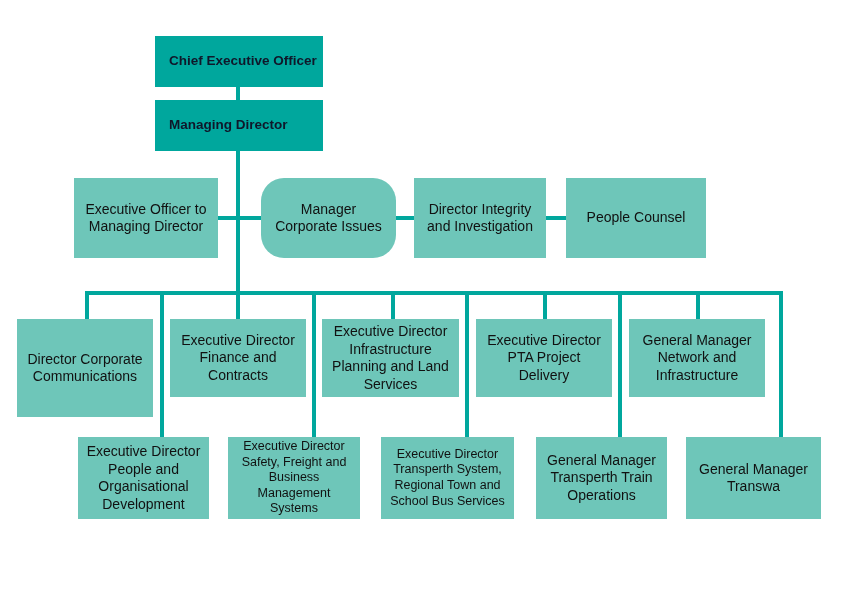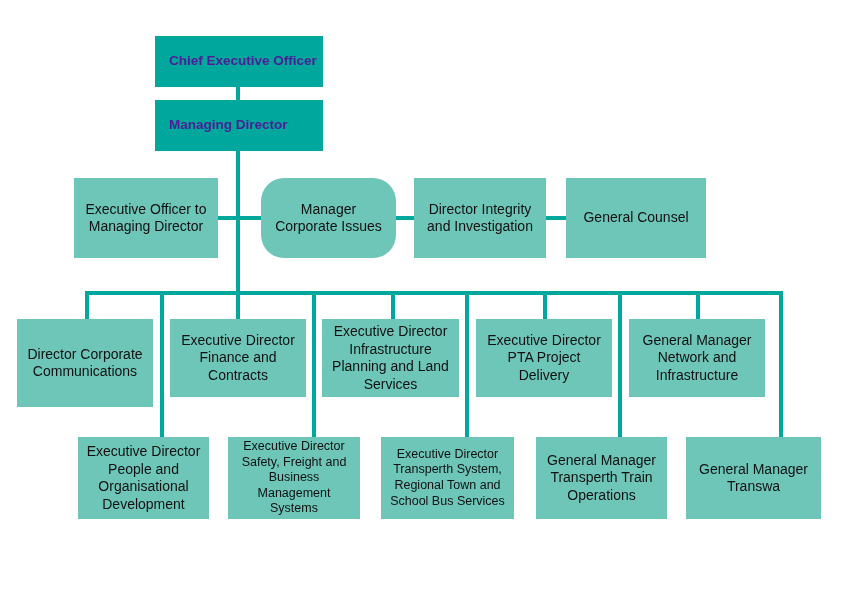--- a/index.html
+++ b/index.html
@@ -28,21 +28,21 @@
     display: flex;
     align-items: center;
     justify-content: center;
     text-align: center;
     line-height: 1.25;
     color: #1a1a1a;
     padding: 2px 5px;
   }
   .node-exec {
     background: #00A79D;
-    color: #4c1d95;
+    color: #0f172a;
     font-weight: bold;
     font-size: 13.5px;
     justify-content: flex-start;
     text-align: left;
     padding-left: 14px;
   }
   .node-sub {
     background: #6EC6B9;
     color: #111111;
     font-weight: normal;
@@ -104,24 +104,24 @@
     <span class="node-label">Manager
 Corporate Issues</span>
   </div>
 
   <div class="node node-sub" style="left:414px; top:178px; width:132px; height:80px;">
     <span class="node-label">Director Integrity
 and Investigation</span>
   </div>
 
   <div class="node node-sub" style="left:566px; top:178px; width:140px; height:80px;">
-    <span class="node-label">General Counsel</span>
+    <span class="node-label">People Counsel</span>
   </div>
 
-  <div class="node node-sub" style="left:17px; top:319px; width:136px; height:88px;">
+  <div class="node node-sub" style="left:17px; top:319px; width:136px; height:98px;">
     <span class="node-label">Director Corporate
 Communications</span>
   </div>
 
   <div class="node node-sub" style="left:170px; top:319px; width:136px; height:78px;">
     <span class="node-label">Executive Director
 Finance and
 Contracts</span>
   </div>
 

